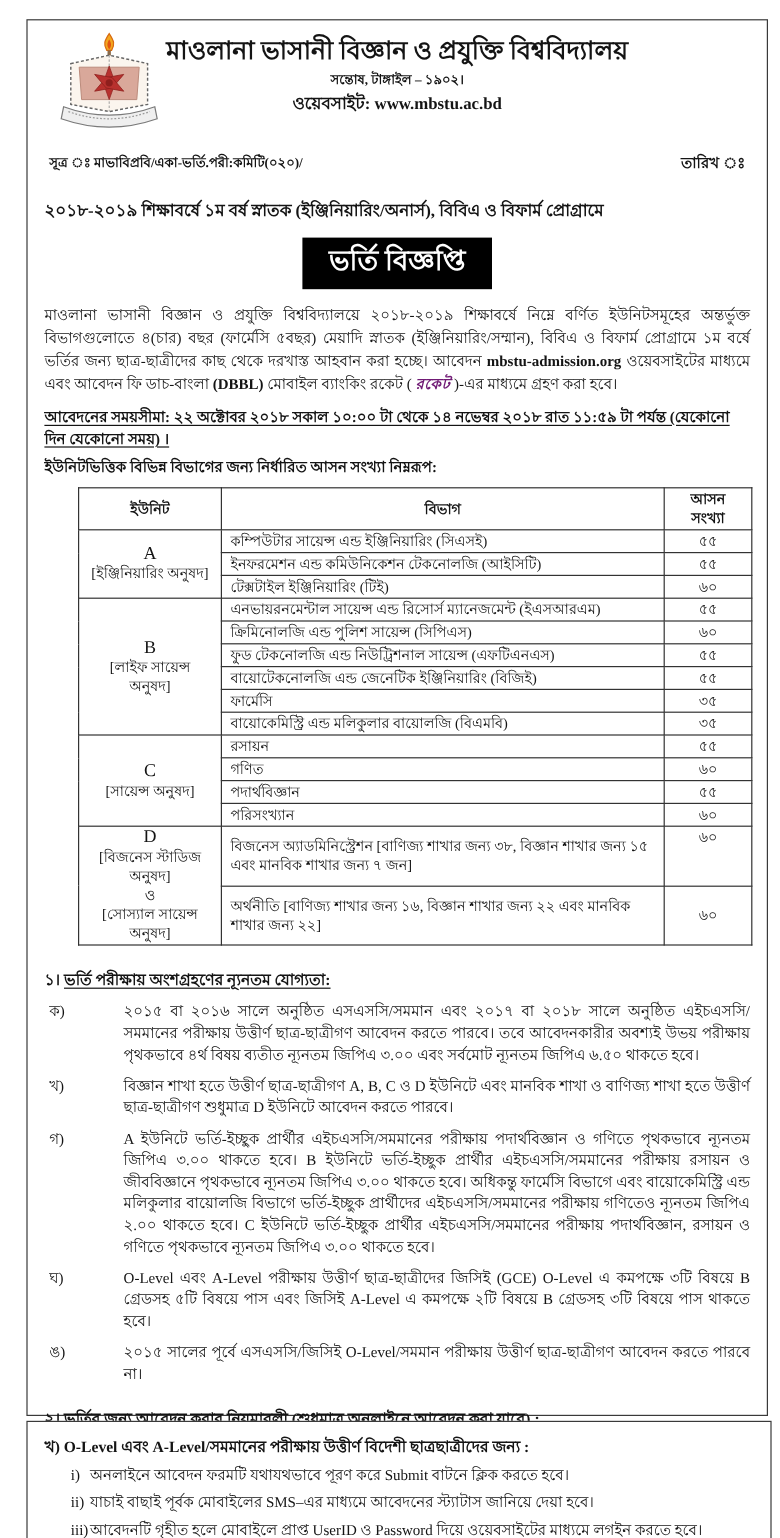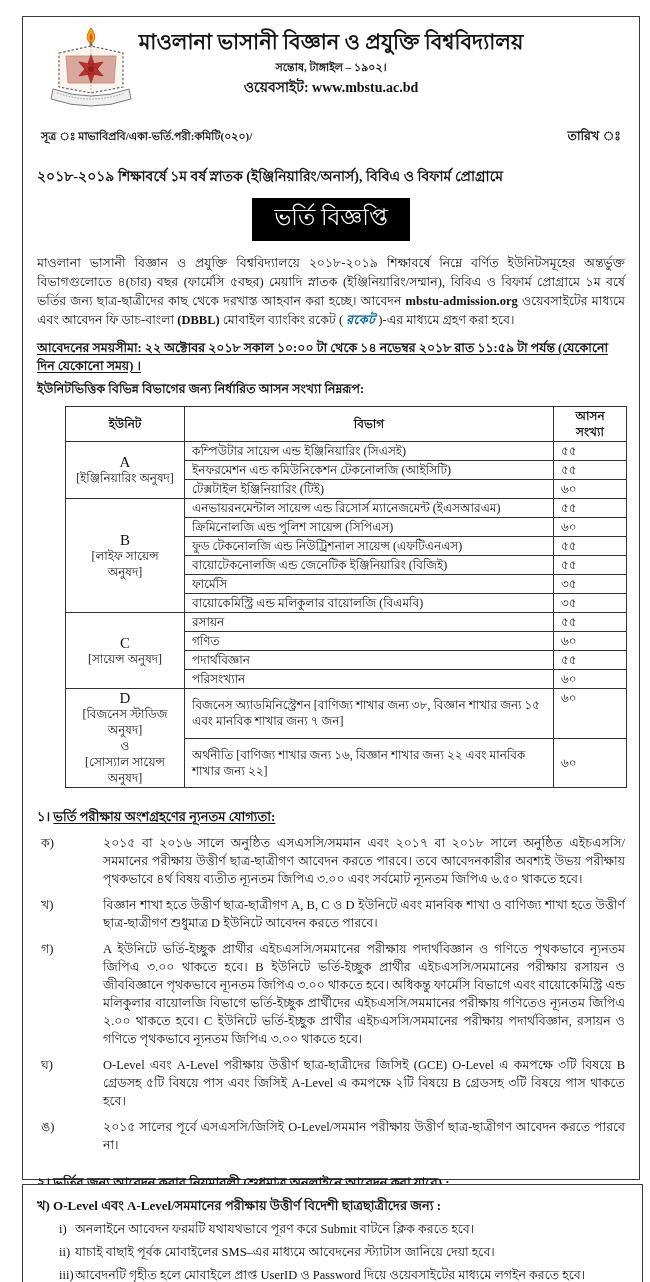--- a/index.html
+++ b/index.html
@@ -23,35 +23,35 @@
   .uni-web{font-size:14px;font-weight:bold;margin-top:3px;}
   .refrow{display:flex;justify-content:space-between;align-items:flex-start;margin-top:12px;padding:0 4px;}
   .refrow .ref{font-size:11px;font-weight:bold;}
   .daterow{display:flex;align-items:center;gap:8px;font-weight:bold;}
   .datestack{display:inline-block;text-align:center;font-size:12.5px;}
   .datestack .d1{display:block;border-bottom:1.2px solid #222;padding:0 4px 1px;}
   .datestack .d2{display:block;padding-top:1px;}
   
   .program{text-align:left;font-weight:bold;font-size:14px;margin-top:23px;}
   .banner-wrap{text-align:center;margin-top:12px;}
-  .banner{display:inline-block;background:#000;color:#fff;font-size:23px;font-weight:normal;
+  .banner{display:inline-block;background:#000;color:#fff;font-size:23px;font-weight:bold;
           padding:6px 22px 9px;line-height:28px;}
   
   .intro{margin-top:13px;text-align:justify;line-height:19px;}
   .b{font-weight:bold;}
-  .rocket{color:#0369a1;font-weight:bold;font-style:italic;letter-spacing:.5px;}
+  .rocket{color:#701a75;font-weight:bold;font-style:italic;letter-spacing:.5px;}
   .timeline{margin-top:9px;font-weight:bold;text-decoration:underline;text-underline-offset:2px;}
   .seats-intro{margin-top:5px;font-weight:bold;}
   
   table.seats{border-collapse:collapse;margin:8px 0 0 28px;width:562px;font-size:12px;line-height:16px;}
   table.seats th, table.seats td{border:1px solid #333;padding:1px 7px;vertical-align:middle;}
   table.seats th{font-weight:bold;text-align:center;height:18px;}
   td.unitcell{text-align:center;vertical-align:middle;width:104px;}
   td.unitcell .uletter{font-size:15px;font-family:"Liberation Serif",serif;}
-  td.seatcell{width:58px;}
+  td.seatcell{text-align:center;width:58px;}
   td.deptcell{text-align:left;}
   
   .sec-head{margin-top:20px;font-weight:bold;font-size:13px;}
   .sec-head .ul{text-decoration:underline;text-underline-offset:2px;}
   .item{display:flex;margin-top:8px;}
   .item .lbl{flex:0 0 26px;padding-left:4px;}
   .item .txt{flex:1;text-align:justify;margin-left:36px;}
   .subhead{font-weight:bold;}
   .step{display:flex;margin-top:4px;}
   .step .lbl{flex:0 0 42px;padding-left:20px;box-sizing:border-box;}

